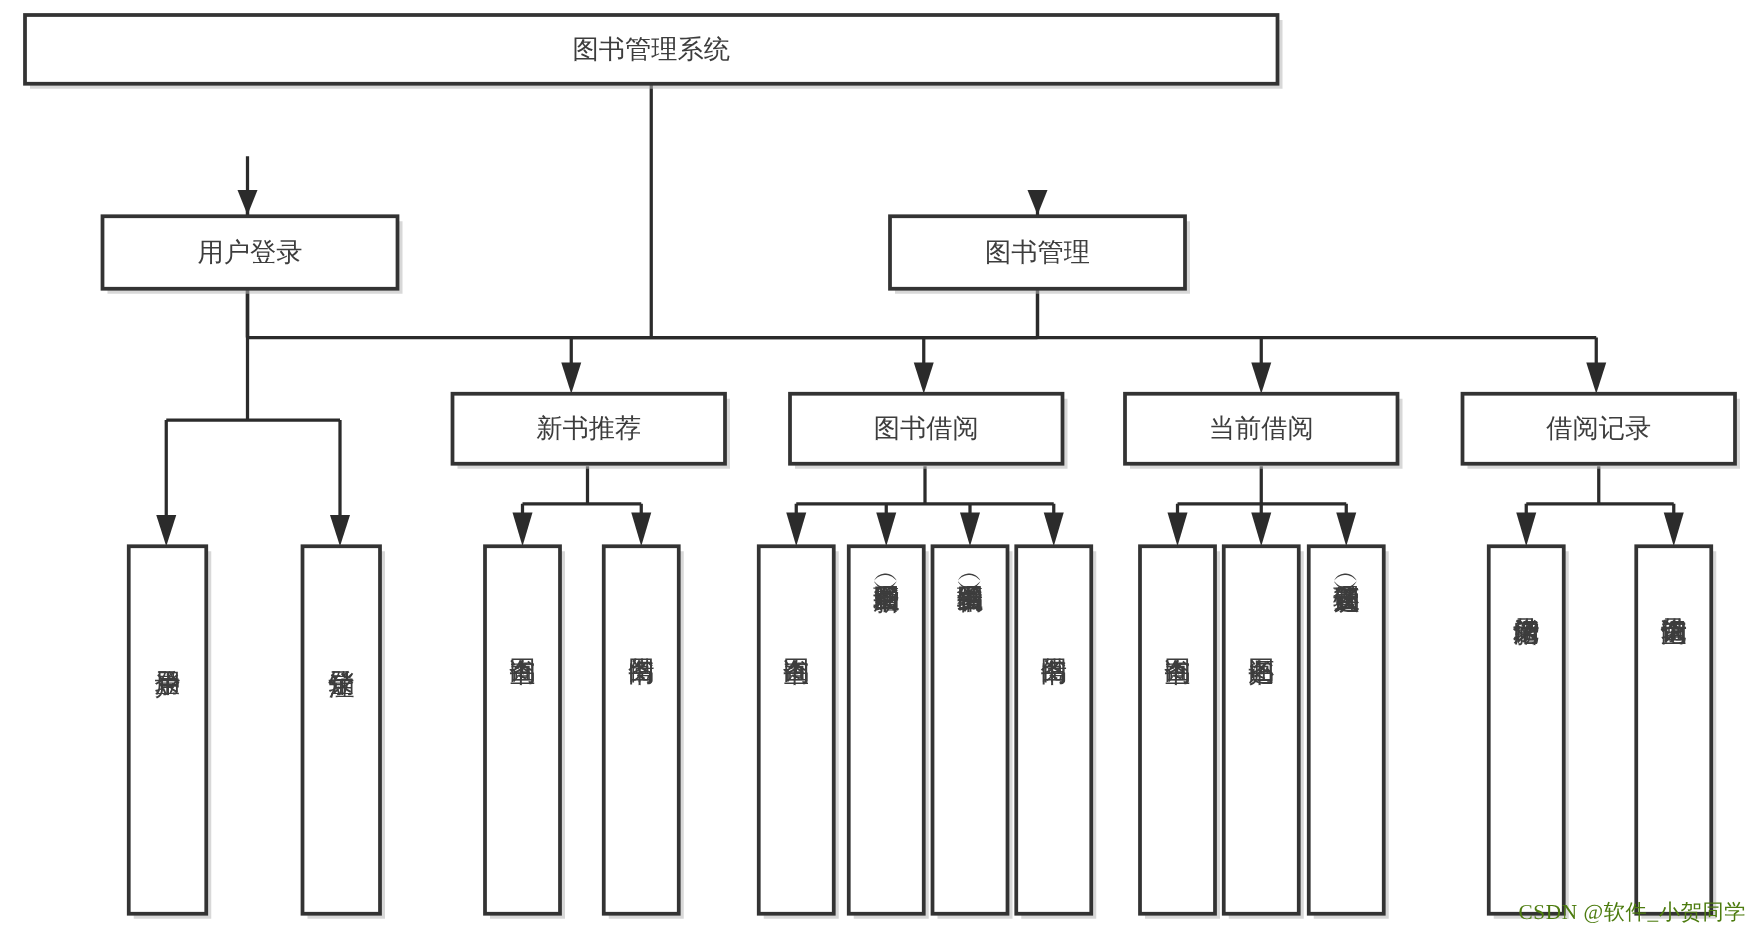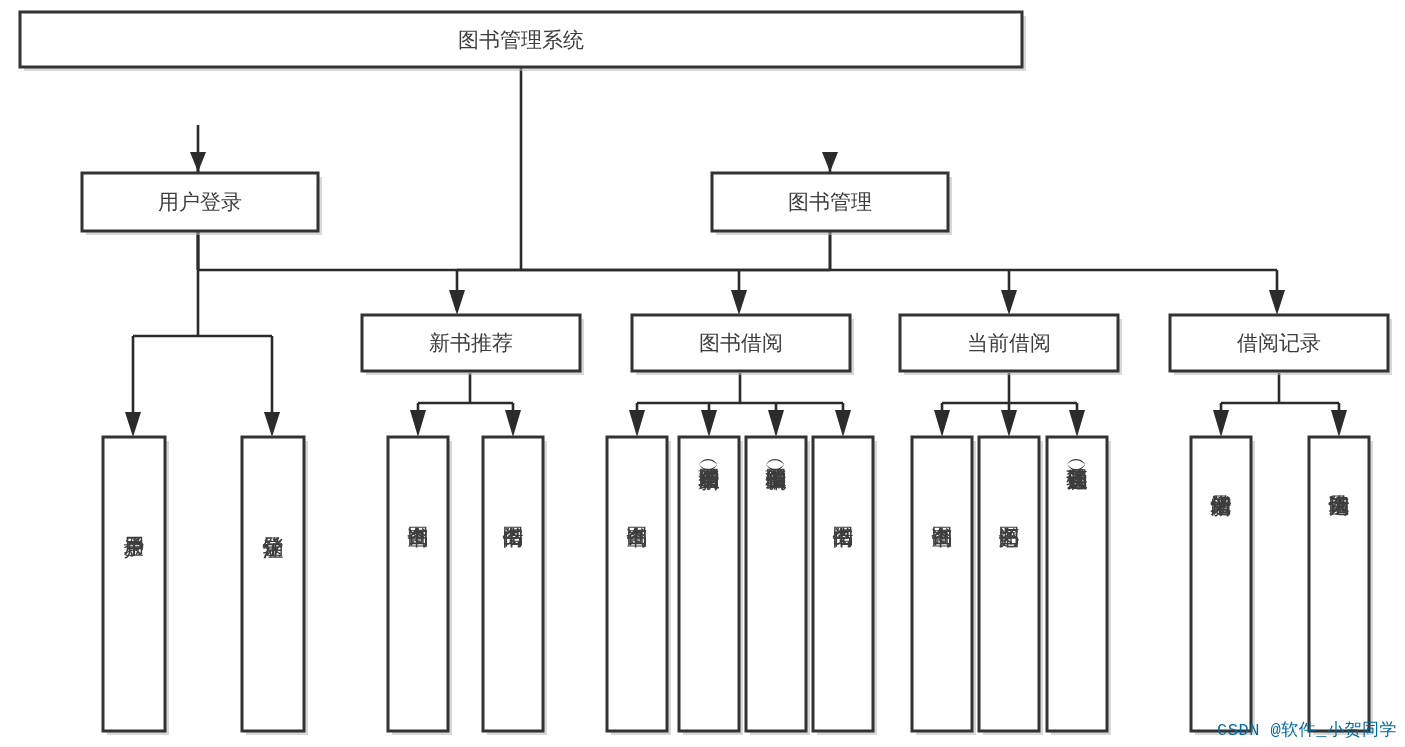--- a/index.html
+++ b/index.html
@@ -53,23 +53,23 @@
   .node-label-vert {
     fill: #3d3d3d;
     font-family: "DejaVu Sans", "Liberation Sans", sans-serif;
     font-size: 21px;
     text-anchor: middle;
   }
   .watermark {
     position: absolute;
     right: 8px;
     bottom: 6px;
-    font-family: Liberation Mono, monospace;
+    font-family: Liberation Serif, serif;
     font-size: 17px;
-    color: #0369a1;
+    color: #4d7c0f;
     white-space: nowrap;
     letter-spacing: 0.5px;
   }
 </style>
 </head>
 <body>
 
 <div id="diagram-root">
 
   <svg class="flow" viewBox="0 0 1405 747">

